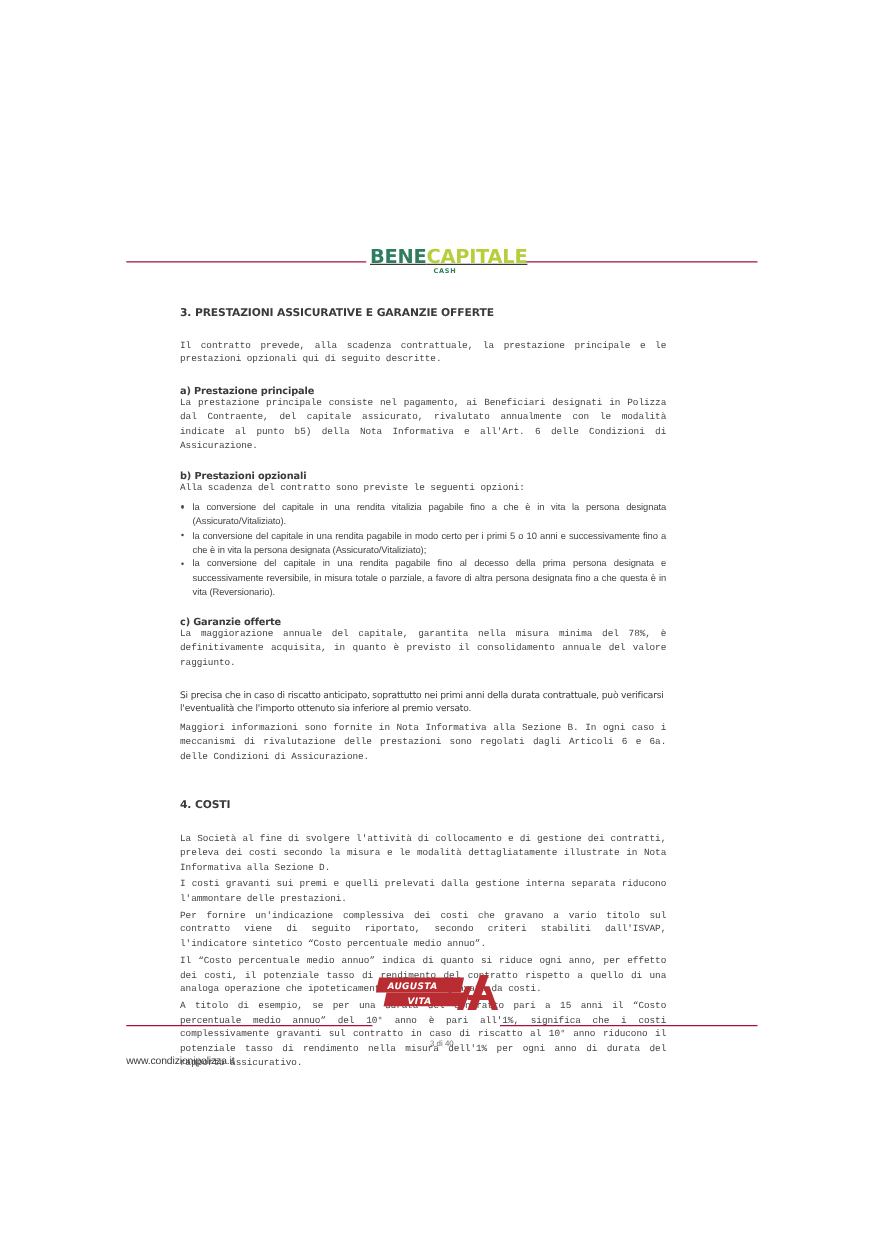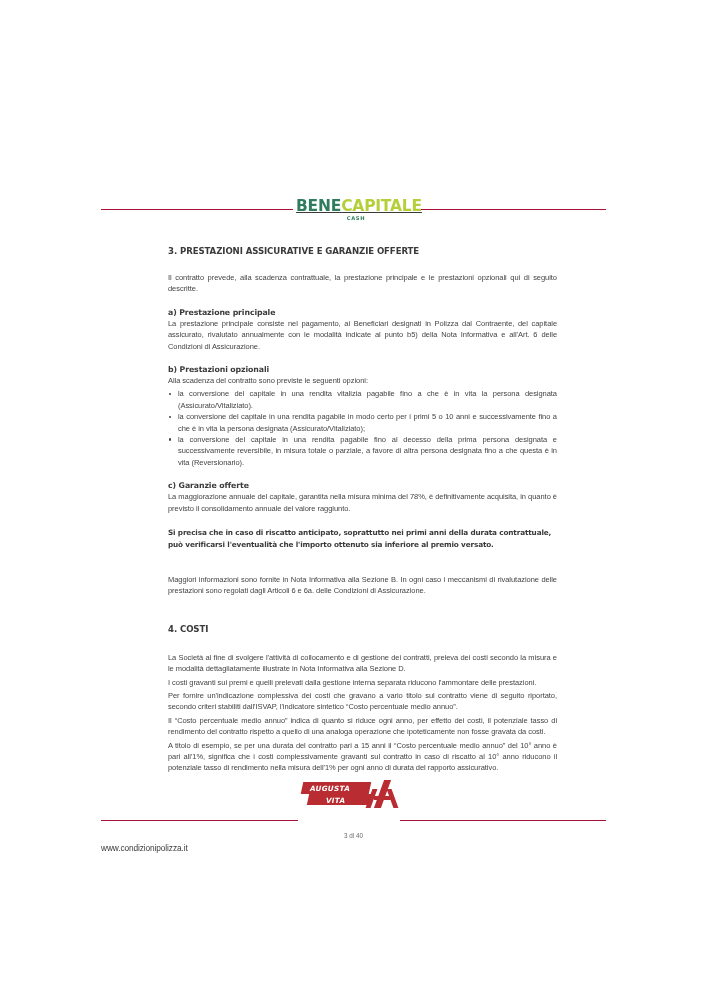--- a/index.html
+++ b/index.html
@@ -66,21 +66,21 @@
     font-family: "DejaVu Sans", sans-serif;
     font-size: 5.2px;
     font-weight: 700;
     letter-spacing: 0.6px;
     color: #2f7d5e;
   }
 
   
   .content {
     position: absolute;
-    left: 168px;
+    left: 144px;
     top: 246px;
     width: 389px;
   }
 
   h2.sec-title {
     margin: 0 0 16px 0;
     font-family: "DejaVu Sans", sans-serif;
     font-size: 8.6px;
     font-weight: 700;
     letter-spacing: -0.1px;
@@ -92,34 +92,34 @@
     margin: 0 0 1px 0;
     font-family: "DejaVu Sans", sans-serif;
     font-size: 7.8px;
     font-weight: 700;
     letter-spacing: -0.1px;
     color: #3a3a3a;
   }
 
   p.body {
     margin: 0 0 13px 0;
-    font-family: Liberation Sans, sans-serif;
+    font-family: Liberation Mono, monospace;
     font-size: 7.5px;
     line-height: 11.4px;
     text-align: justify;
     color: #444444;
     letter-spacing: -0.05px;
   }
   p.body.tight { margin-bottom: 0; }
   p.body.nogap { margin-bottom: 2px; }
 
   p.bold-note {
-    margin: 0 0 24px 0;
-    font-family: "DejaVu Sans", sans-serif;
-    font-weight: 700;
+    margin: 0 0 5px 0;
+    font-family: "DejaVu Sans", sans-serif;
+    font-weight: 400;
     font-size: 7.3px;
     line-height: 11.4px;
     color: #3a3a3a;
     letter-spacing: -0.15px;
   }
 
   ul.opts {
     margin: 0 0 13px 0;
     padding: 0;
     list-style: none;

